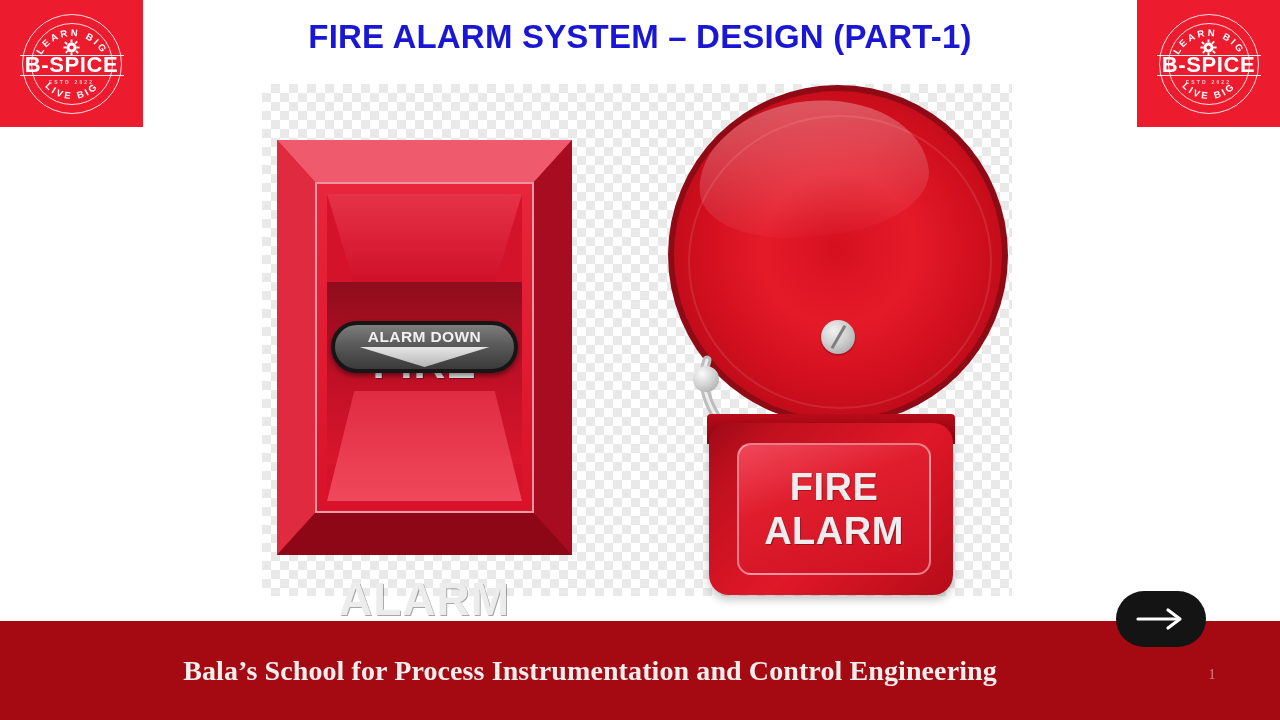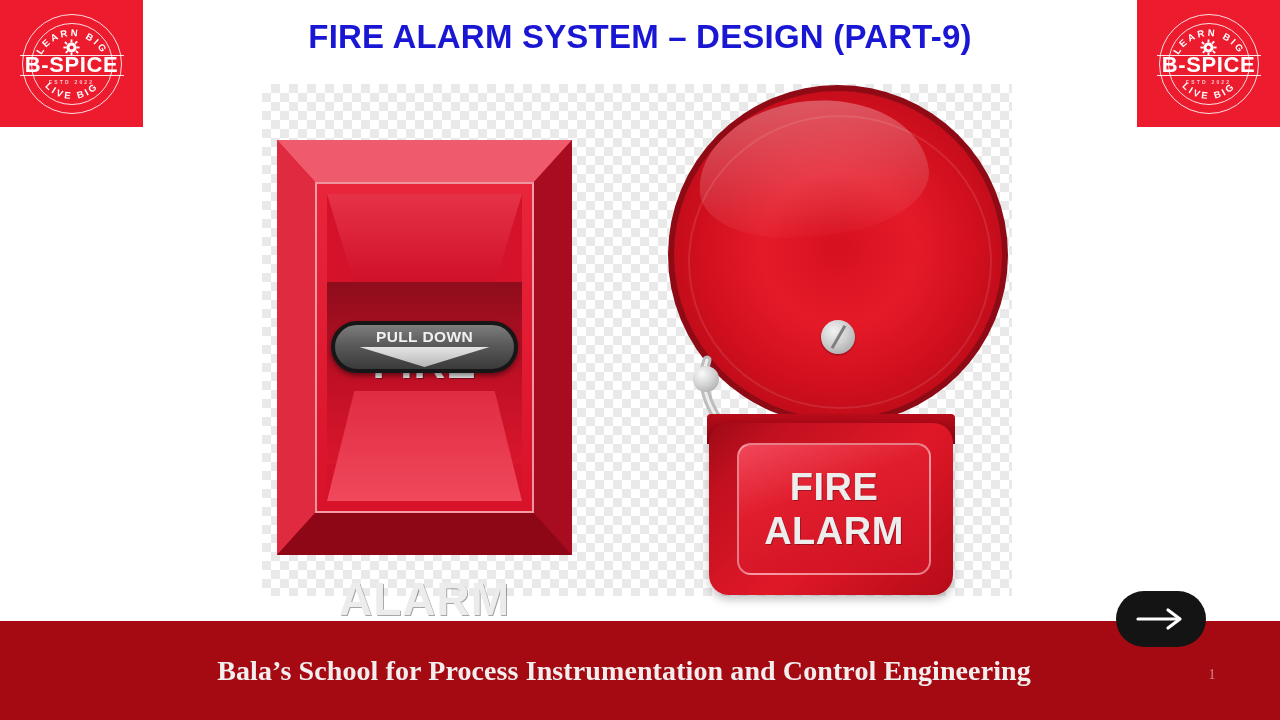--- a/index.html
+++ b/index.html
@@ -350,21 +350,20 @@
     left: 0;
     top: 655px;
     width: 1180px;
     text-align: center;
     color: #f3eeee;
     font-family: "Liberation Serif", serif;
     font-size: 28px;
     font-weight: bold;
     letter-spacing: 0.1px;
     white-space: nowrap;
-    margin-left: 34px;
   }
   #page-number {
     position: absolute;
     left: 1200px;
     top: 667px;
     width: 24px;
     text-align: center;
     color: #cf8a8a;
     font-family: "Liberation Serif", serif;
     font-size: 14px;
@@ -455,41 +454,41 @@
         </g>
         <circle cx="12" cy="12" r="2.8" fill="#ED1B2E"></circle>
       </svg>
       <div class="logo-bar top"></div>
       <div class="logo-name">B-SPICE</div>
       <div class="logo-bar bottom"></div>
       <div class="logo-estd">ESTD 2022</div>
     </div>
   </div>
 
-  <div id="title">FIRE ALARM SYSTEM – DESIGN (PART-9)</div>
+  <div id="title">FIRE ALARM SYSTEM – DESIGN (PART-1)</div>
 
   <div id="pull-station">
     <div class="ps-outer"></div>
     <svg style="position:absolute;left:0;top:0;" width="295" height="415">
       <polygon points="0,0 295,0 257,42 38,42" fill="#ef5a6c"></polygon>
       <polygon points="295,0 295,415 257,373 257,42" fill="#a80c20"></polygon>
       <polygon points="0,0 38,42 38,373 0,415" fill="#e02a40"></polygon>
       <polygon points="0,415 38,373 257,373 295,415" fill="#8d0717"></polygon>
     </svg>
     <div class="ps-face">
       <div class="ps-inner">
         <div class="ps-top-panel"></div>
         <div class="ps-mid-panel"></div>
         <div class="ps-bottom-panel"></div>
       </div>
     </div>
     <div class="ps-label fire">FIRE</div>
     <div class="ps-label alarm">ALARM</div>
     <div class="ps-handle">
-      <div class="ps-handle-text">PULL DOWN</div>
+      <div class="ps-handle-text">ALARM DOWN</div>
       <div class="ps-handle-arrow"></div>
     </div>
   </div>
 
   <div id="bell">
     <div class="bell-dome-shadow"></div>
     <div class="bell-dome">
       <div class="bell-gloss"></div>
       <div class="bell-rim-highlight"></div>
     </div>

